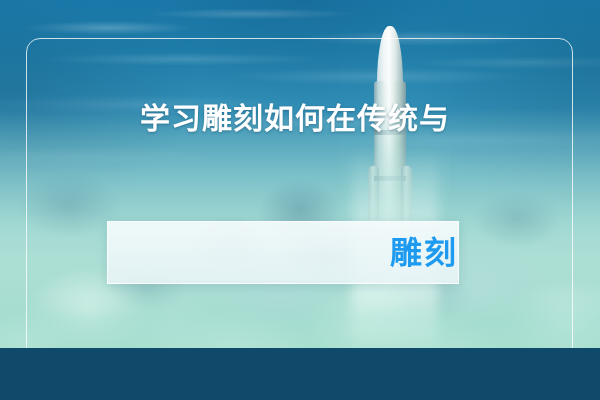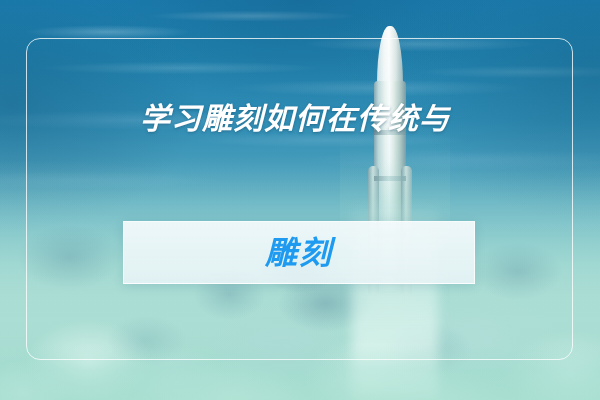--- a/index.html
+++ b/index.html
@@ -8,24 +8,23 @@
     padding: 0;
     background: #0f4a6b;
   }
   body {
     font-family: "Liberation Sans", "DejaVu Sans", sans-serif;
   }
 
   .banner {
     position: relative;
     width: 600px;
-    height: 400px;
+    height: 348px;
     overflow: hidden;
     background: #1d7fad;
-    font-style: italic;
   }
 
   
   .sky {
     position: absolute;
     inset: 0;
     background:
       linear-gradient(180deg,
         #1b7bad 0%,
         #2080ac 14%,
@@ -217,27 +216,27 @@
     font-weight: bold;
     line-height: 44px;
     letter-spacing: 1px;
     text-shadow: 0 1px 3px rgba(18,70,100,.45);
     white-space: nowrap;
   }
   .headline .line { display: block; }
 
   .cta {
     position: absolute;
-    left: 123px;
+    left: 107px;
     top: 221px;
     width: 352px;
     height: 63px;
     display: flex;
     align-items: center;
-    justify-content: center;
+    justify-content: flex-end;
     background: linear-gradient(180deg, rgba(246,251,252,.92) 0%, rgba(238,247,249,.90) 55%, rgba(233,244,247,.88) 100%);
     border: 1px solid rgba(255,255,255,.75);
     box-sizing: border-box;
     box-shadow: 0 2px 10px rgba(20,80,110,.14);
     cursor: pointer;
   }
   .cta-label {
     color: #1e9bf0;
     font-size: 32px;
     font-weight: bold;

